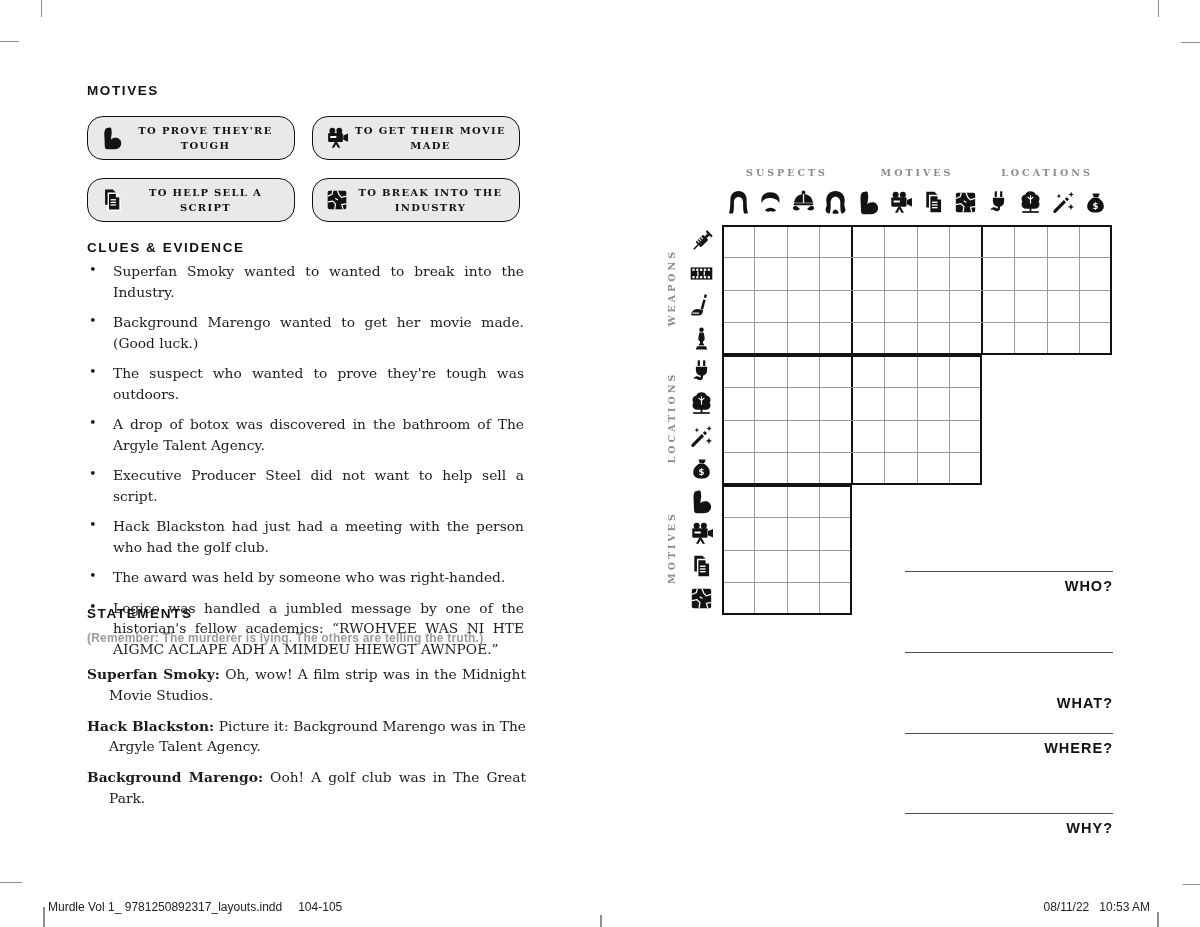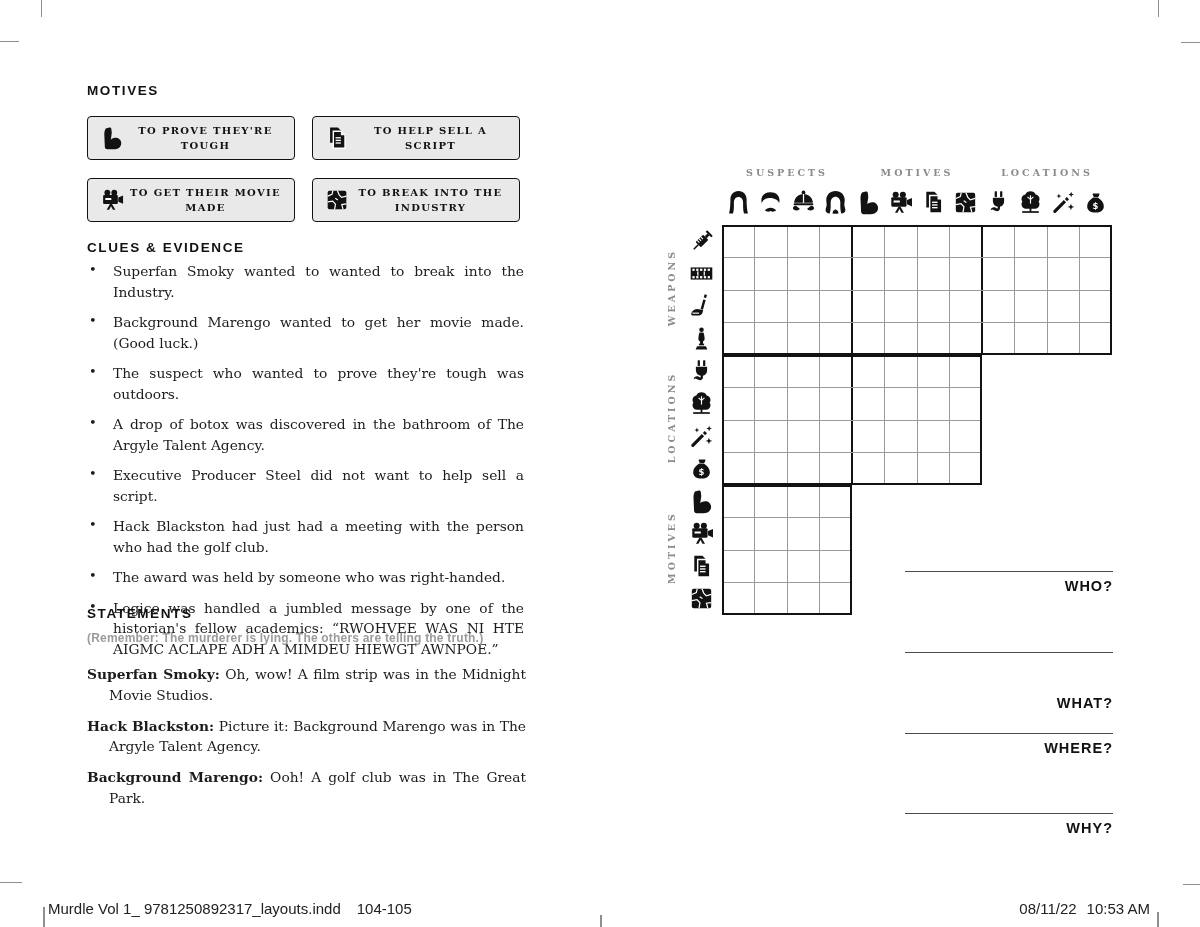--- a/index.html
+++ b/index.html
@@ -12,21 +12,21 @@
   .section-heading{
     position:absolute;font-family:"Liberation Sans",sans-serif;font-weight:bold;
     font-size:13.5px;letter-spacing:1.6px;color:#121212;
   }
   
   #motive-pills{
     position:absolute;left:87px;top:116px;display:grid;
     grid-template-columns:208px 208px;column-gap:17px;row-gap:18px;
   }
   .pill{
-    height:44px;border:1.5px solid #121212;border-radius:4px;background:#e9e9e9;
+    height:44px;border:1.5px solid #121212;border-radius:16px;background:#e9e9e9;
     display:flex;align-items:center;padding:0 8px 0 11px;box-sizing:border-box;
   }
   .pill .icon{width:26px;height:26px;flex:none;}
   .pill-label{
     flex:1;text-align:center;font-family:"DejaVu Serif",serif;font-weight:bold;
     font-size:10px;letter-spacing:1.3px;line-height:1.55;color:#121212;
   }
   .icon{display:inline-block;}
   .icon svg{display:block;width:100%;height:100%;}
   
@@ -58,62 +58,62 @@
   .gline{position:absolute;background:#9a9a9a;}
   .gline-thick{position:absolute;background:#121212;}
   .cell{position:absolute;}
   
   .answer-line{position:absolute;left:905px;width:208px;height:1px;background:#4a4a4a;}
   .answer-label{
     position:absolute;left:905px;width:208px;text-align:right;font-weight:bold;
     font-size:14.5px;letter-spacing:1px;color:#121212;
   }
   
-  .footer-text{position:absolute;font-size:15px;color:#222;}
+  .footer-text{position:absolute;font-size:12px;color:#222;}
   .crop{position:absolute;background:#8f8f8f;}
 </style>
 </head>
 <body>
 
 <div class="section-heading" style="left:87px;top:83px;">MOTIVES</div>
 
 <div id="motive-pills">
     <div class="pill">
       <span class="icon">
         <svg viewBox="0 0 24 24" fill="#121212" xmlns="http://www.w3.org/2000/svg">
           <path d="M6.2 3.2l3.4-.9c.9-.2 1.7.4 1.8 1.3l.4 3.6-.9 6.3c2.2-2.1 5.9-2.4 8-.4 2.1 2 2.2 5.3.2 7.4-1.3 1.4-3.2 1.9-5.3 1.9H7.6c-1.2 0-2.1-.9-2.2-2.1L4.9 9c-.1-2 .3-4.2 1.3-5.8z"></path>
         </svg>
       </span>
       <span class="pill-label">TO PROVE THEY'RE TOUGH</span>
+    </div>
+    <div class="pill">
+      <span class="icon">
+        <svg viewBox="0 0 24 24" fill="#121212" xmlns="http://www.w3.org/2000/svg">
+          <circle cx="7.7" cy="5.2" r="2.7"></circle>
+          <circle cx="14.1" cy="5.2" r="2.7"></circle>
+          <rect x="3.8" y="7.3" width="13.6" height="8.4" rx="1"></rect>
+          <path d="M17.8 9.8l4.4-1.9v7.6l-4.4-1.9z"></path>
+          <rect x="5.8" y="10.2" width="5.6" height="1.9" rx=".3" fill="#fff"></rect>
+          <path d="M10.1 15.7h1.9l3.1 5.3h-2.2l-1.8-3.3-1.8 3.3H7.1z"></path>
+        </svg>
+      </span>
+      <span class="pill-label">TO GET THEIR MOVIE MADE</span>
     </div>
     <div class="pill">
       <span class="icon">
         <svg viewBox="0 0 24 24" fill="#121212" xmlns="http://www.w3.org/2000/svg">
           <path d="M5.6 2.4h7.2l3.4 3.4v10.6H5.6z"></path>
           <path d="M8.6 5.8h7.2l3.6 3.6V21.4H8.6z" stroke="#fff" stroke-width="1.3"></path>
           <path d="M15.6 6.2l3.2 3.2h-3.2z" fill="#fff"></path>
           <rect x="10.7" y="11.2" width="4.9" height="1.2" fill="#fff"></rect>
           <rect x="10.7" y="13.6" width="4.9" height="1.2" fill="#fff"></rect>
           <rect x="10.7" y="16" width="4.9" height="1.2" fill="#fff"></rect>
         </svg>
       </span>
       <span class="pill-label">TO HELP SELL A SCRIPT</span>
-    </div>
-    <div class="pill">
-      <span class="icon">
-        <svg viewBox="0 0 24 24" fill="#121212" xmlns="http://www.w3.org/2000/svg">
-          <circle cx="7.7" cy="5.2" r="2.7"></circle>
-          <circle cx="14.1" cy="5.2" r="2.7"></circle>
-          <rect x="3.8" y="7.3" width="13.6" height="8.4" rx="1"></rect>
-          <path d="M17.8 9.8l4.4-1.9v7.6l-4.4-1.9z"></path>
-          <rect x="5.8" y="10.2" width="5.6" height="1.9" rx=".3" fill="#fff"></rect>
-          <path d="M10.1 15.7h1.9l3.1 5.3h-2.2l-1.8-3.3-1.8 3.3H7.1z"></path>
-        </svg>
-      </span>
-      <span class="pill-label">TO GET THEIR MOVIE MADE</span>
     </div>
     <div class="pill">
       <span class="icon">
         <svg viewBox="0 0 24 24" fill="#121212" xmlns="http://www.w3.org/2000/svg">
           <rect x="3.4" y="3.4" width="17.2" height="17.2" rx="1.6"></rect>
           <g stroke="#fff" stroke-width="1.1" fill="none">
             <path d="M8.2 3.4L7.4 6.8l-4 1.6"></path>
             <path d="M3.4 13.8l4.6-.8 2.6 2.8-.8 4.8"></path>
             <path d="M20.6 8.4l-4.4 1.2-2.2-2.4-1.6-3.8"></path>
             <path d="M20.6 15.6l-4.2.6 1.2 4.4"></path>

